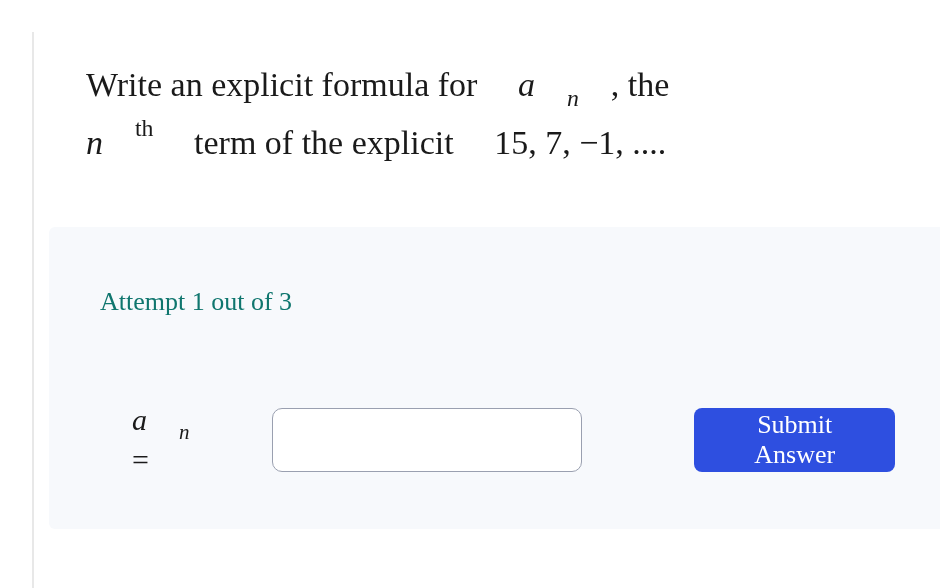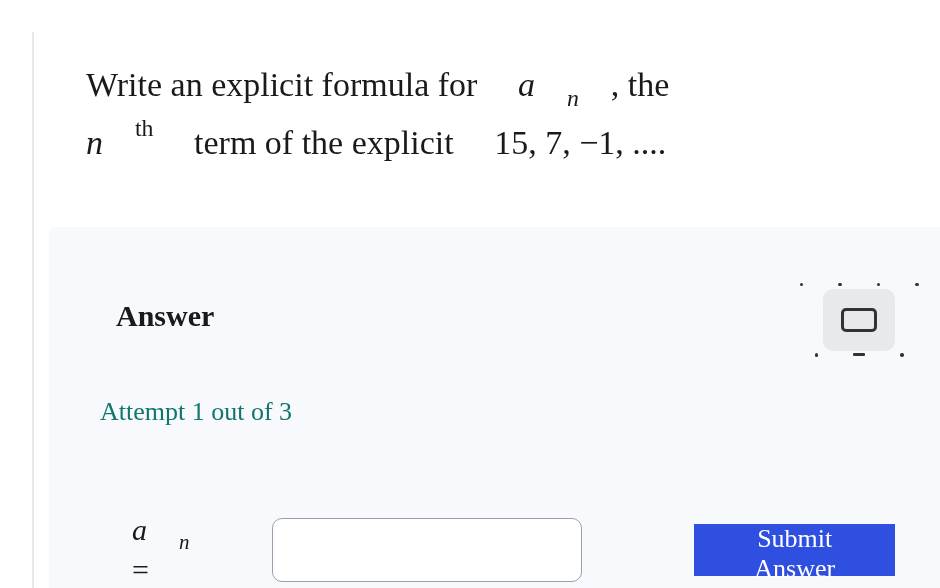--- a/index.html
+++ b/index.html
@@ -119,57 +119,39 @@
       border-radius: 10px;
       font-size: 24px;
       padding: 0 14px;
       background: #fff;
       font-family: Georgia, serif;
     }
     .submit-btn {
       background: #2e4fe0;
       color: #fff;
       border: none;
-      border-radius: 0;
+      border-radius: 8px;
       font-size: 26px;
-      height: 52px;
+      height: 64px;
       padding: 0 46px;
       margin-left: 70px;
       font-family: Georgia, serif;
       cursor: pointer;
     }
   </style>
 </head>
 <body>
 
 <div class="question-area">
   <span>Write an explicit formula for </span><span class="math-var">a</span><span class="math-var sub">n</span><span>, the</span>
   <br>
   <span class="math-var">n</span><span class="sup">th</span><span> term of the explicit </span><span>15, 7, −1, ....</span>
 </div>
 
 <div class="answer-panel">
-  <div class="answer-header">
-    <div class="answer-title">Answer</div>
-    <div class="keyboard-btn">
-      <div class="keyboard-icon-frame">
-        <div class="keyboard-row">
-          <div class="keyboard-dot"></div>
-          <div class="keyboard-dot"></div>
-          <div class="keyboard-dot"></div>
-          <div class="keyboard-dot"></div>
-        </div>
-        <div class="keyboard-row">
-          <div class="keyboard-dot"></div>
-          <div class="keyboard-space"></div>
-          <div class="keyboard-dot"></div>
-        </div>
-      </div>
-    </div>
-  </div>
   <div class="attempt-text">Attempt 1 out of 3</div>
 
   <div class="input-row">
     <div class="an-label">
       <span class="math-var">a</span><span class="math-var sub">n</span><span> = </span>
     </div>
     <input class="answer-input" type="text" value="" style="">
     <button class="submit-btn">Submit Answer</button>
   </div>
 </div>

